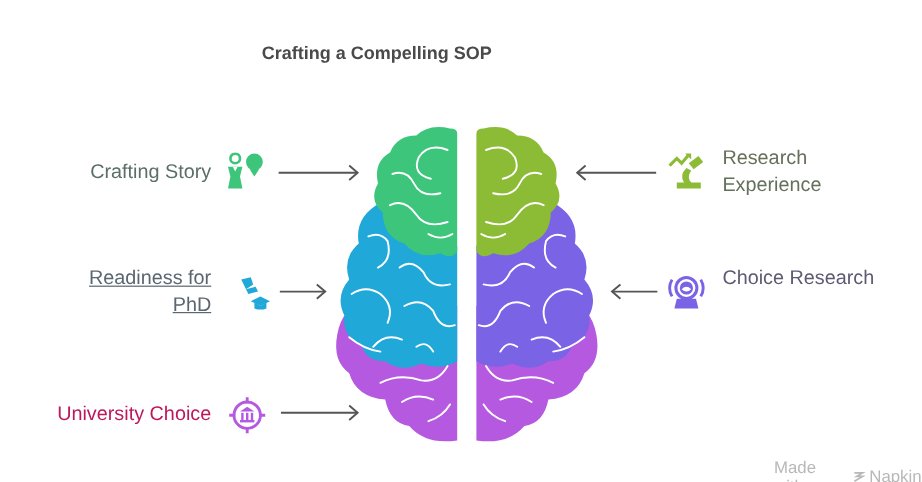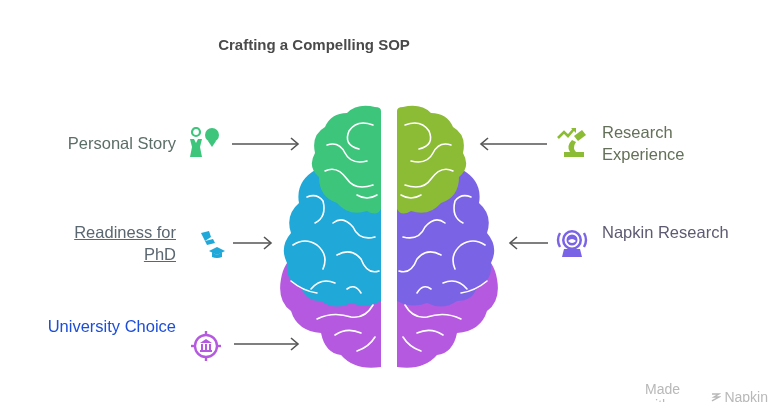--- a/index.html
+++ b/index.html
@@ -23,36 +23,36 @@
     position:absolute; left:645px; top:381px; font-size:14px; color:#b8b8b8;
     display:flex; align-items:center; gap:3px;
   }
 </style>
 </head>
 <body>
 
 <div class="title">Crafting a Compelling SOP</div>
 
 <div class="label left" style="left:40px; width:136px; top:132px; color:#5b6e67;">
-  <span>Personal Story</span>
+  <span>Crafting Story</span>
 </div>
 <div class="label left" style="left:40px; width:136px; top:221px; color:#5a6670;text-decoration:underline;">
   <div>Readiness for</div>
   <div>PhD</div>
 </div>
-<div class="label left" style="left:20px; width:156px; top:315px; color:#1d4ed8;">
+<div class="label left" style="left:20px; width:156px; top:334px; color:#be185d;">
   <span>University Choice</span>
 </div>
 
 <div class="label right" style="left:602px; width:160px; top:121px; color:#64705a;">
   <div>Research</div>
   <div>Experience</div>
 </div>
 <div class="label right" style="left:602px; width:160px; top:221px; color:#5e5a72;">
-  <div>Napkin Research</div>
+  <div>Choice Research</div>
 </div>
 
 <svg class="icon" style="left:188px; top:127px;" width="34" height="32" viewBox="0 0 34 32">
   <circle cx="8" cy="5" r="4" fill="none" stroke="#3ec57c" stroke-width="2.2"></circle>
   <path d="M2 12 L14 12 L12 20 L14 30 L2 30 L4 20 Z" fill="#3ec57c"></path>
   <path d="M6 12 L8 16 L10 12 Z" fill="#fff"></path>
   <circle cx="24" cy="8" r="7" fill="#3ec57c"></circle>
   <path d="M20 14 L28 14 L24 20 Z" fill="#3ec57c"></path>
 </svg>
 

